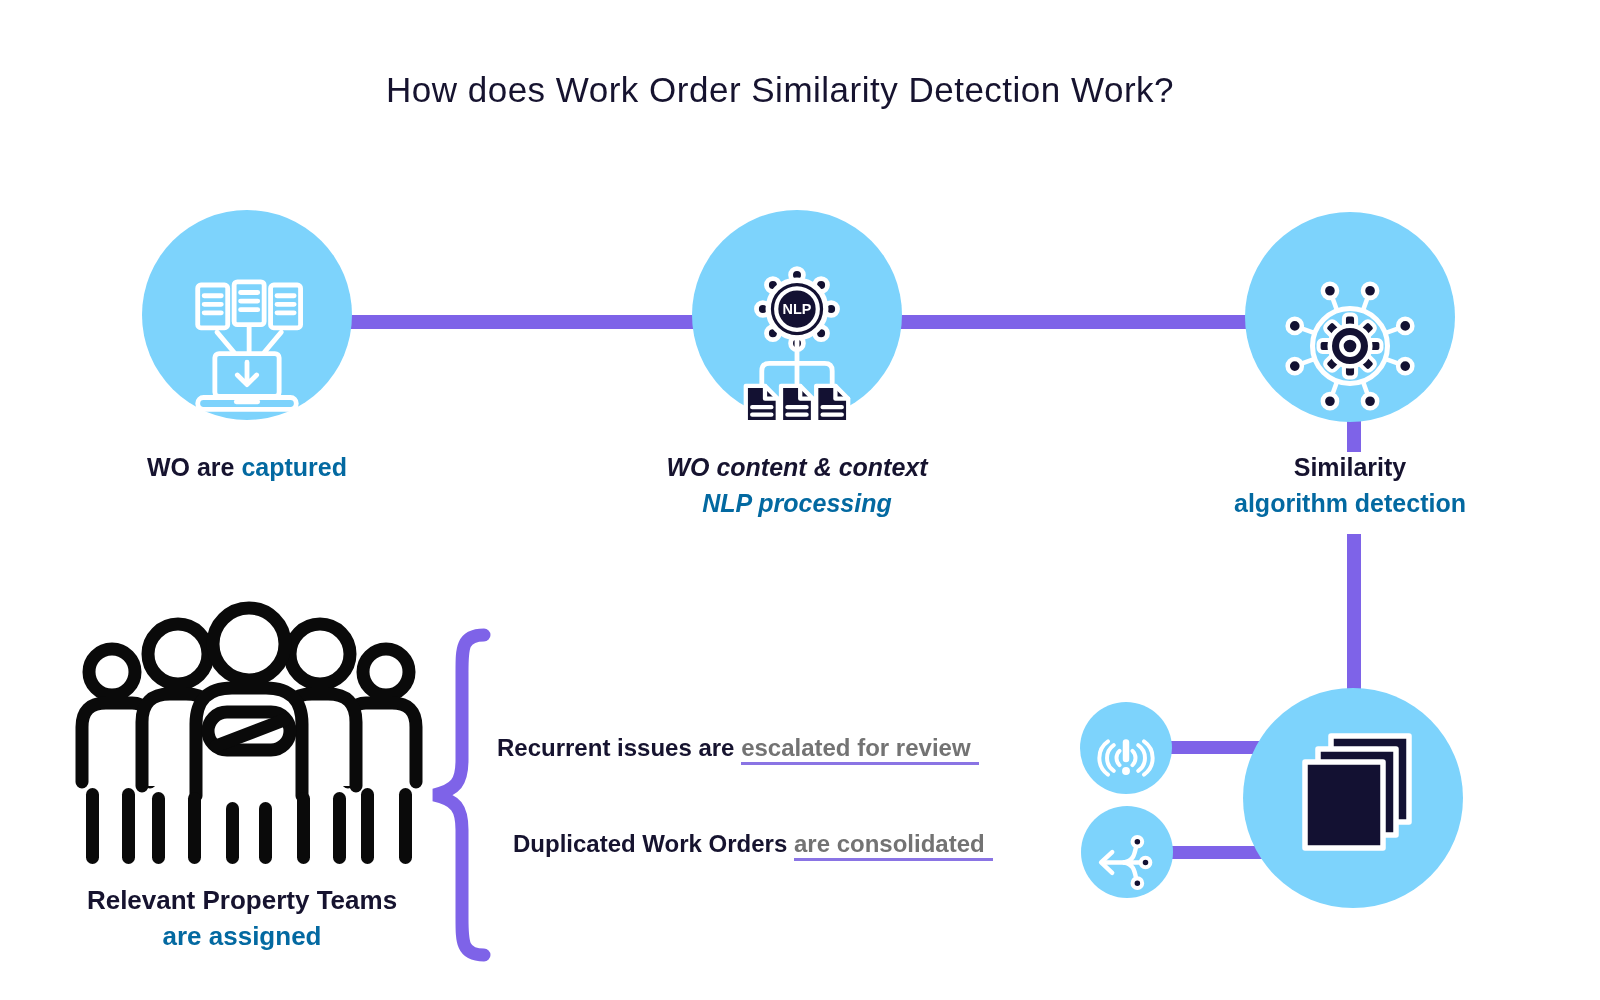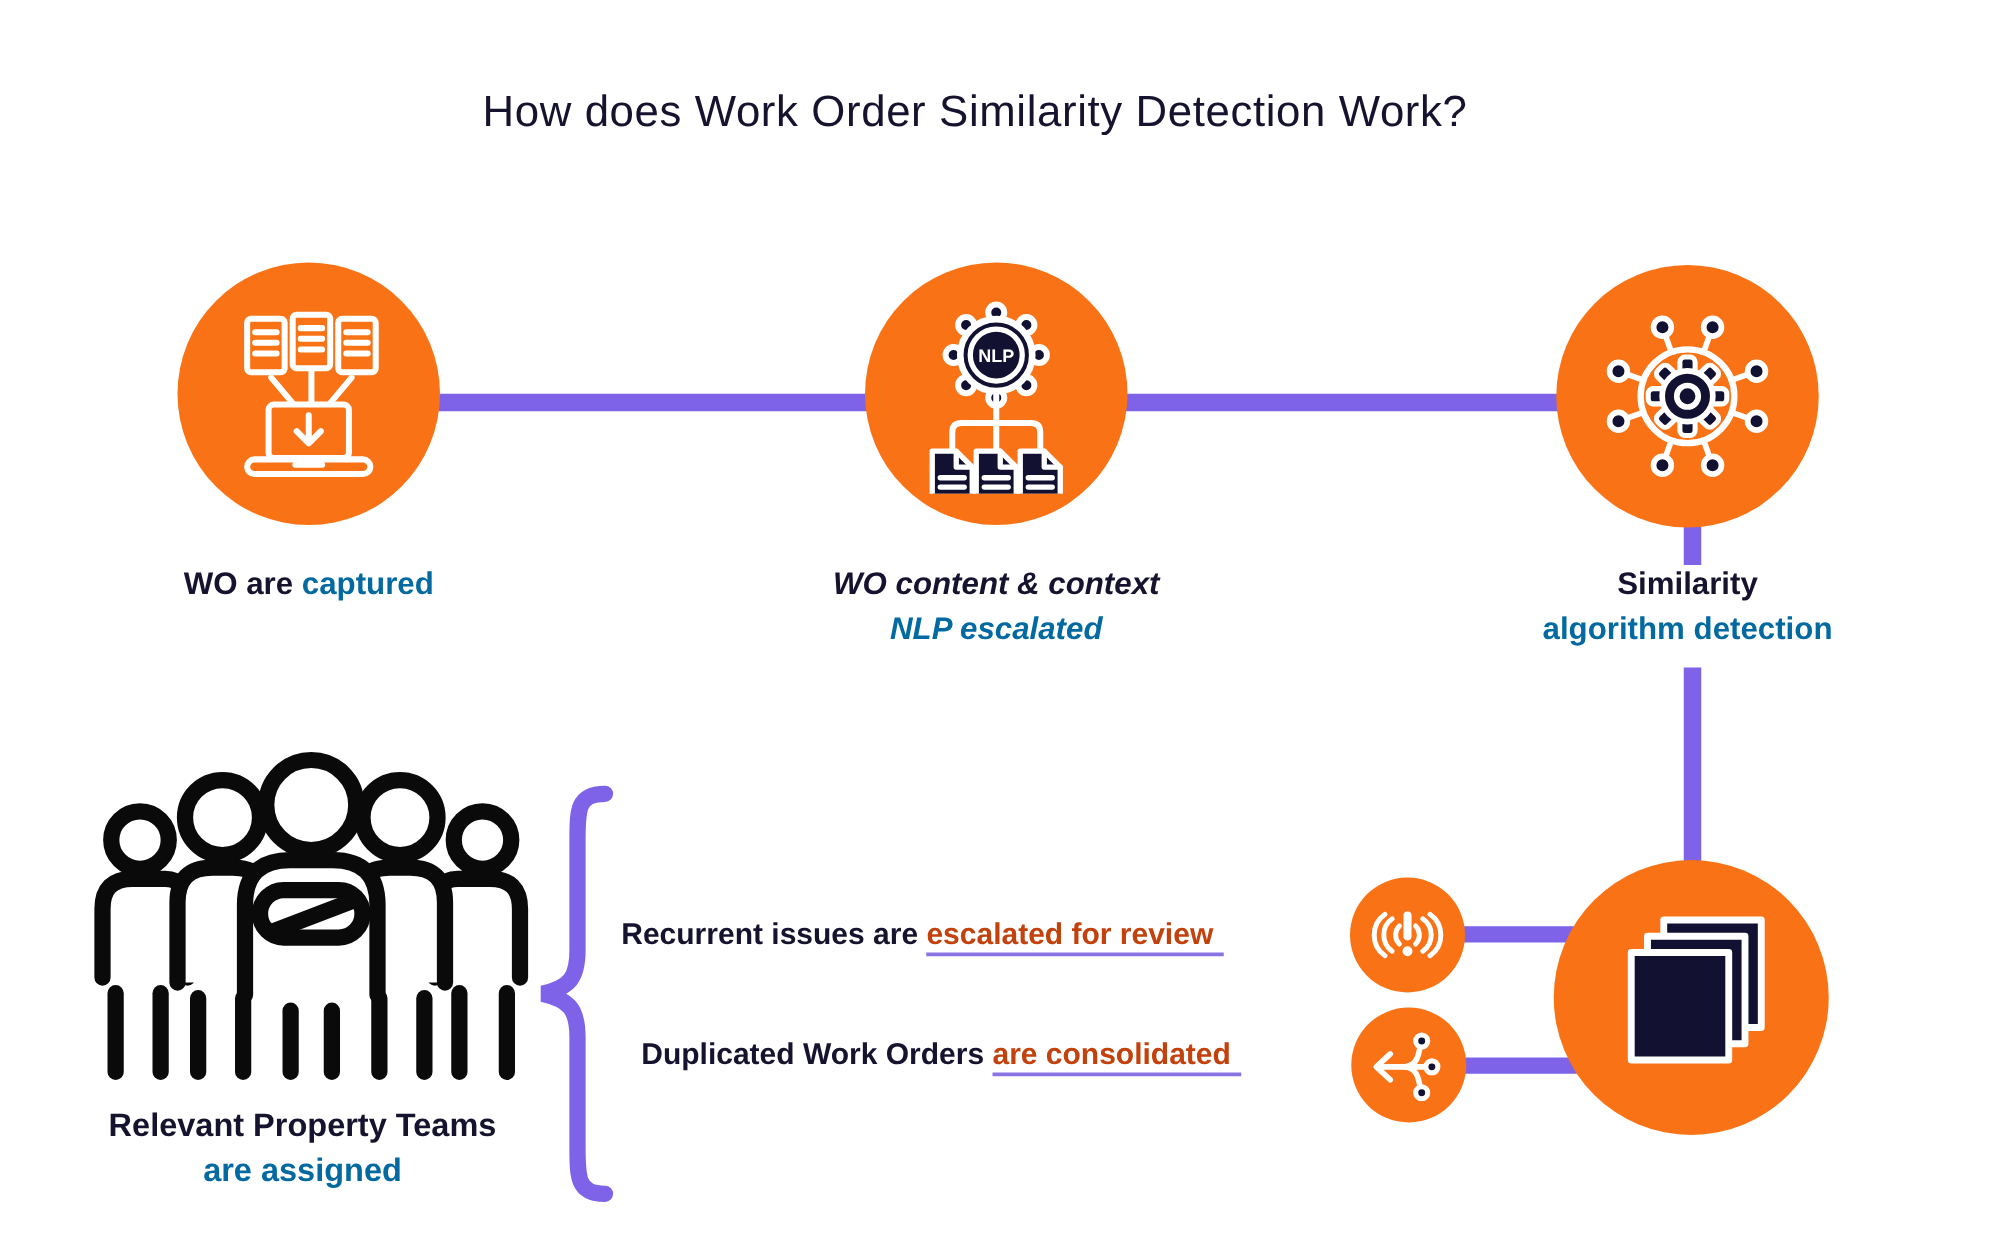--- a/index.html
+++ b/index.html
@@ -6,31 +6,31 @@
   .stage{
     position:relative;width:1600px;height:1000px;background:#ffffff;overflow:hidden;
     font-family:"Liberation Sans", sans-serif;
   }
   .title{
     position:absolute;left:0;top:70px;width:1560px;text-align:center;
     font-size:35px;font-weight:400;letter-spacing:0.5px;color:#16132f;
   }
   .pline{position:absolute;background:#7e63e8;}
   .circle{
-    position:absolute;background:#f97316;border-radius:50%;
-    display:flex;align-items:center;justify-content:center;
+    position:absolute;background:#7dd3fc;border-radius:50%;
+    display:flex;align-items:flex-end;justify-content:center;
   }
   .step-label{position:absolute;text-align:center;font-weight:700;font-size:25px;color:#16132f;line-height:30px;}
   .purple{color:#0369a1;}
   .ink{color:#16132f;}
   .outcome{
     position:absolute;font-weight:700;font-size:24px;color:#16132f;white-space:nowrap;
   }
   .linktext{
-    color:#c2410c;border-bottom:3px solid #8a74e4;padding-right:8px;padding-bottom:1px;
+    color:#737373;border-bottom:3px solid #8a74e4;padding-right:8px;padding-bottom:1px;
   }
   .team-label{position:absolute;text-align:center;font-weight:700;font-size:26px;color:#16132f;line-height:36px;}
   svg{display:block;}
 </style>
 </head>
 <body>
 
 <div class="stage">
 
   <div class="title">How does Work Order Similarity Detection Work?</div>
@@ -124,21 +124,21 @@
         <circle r="8.5" fill="none" stroke="#ffffff" stroke-width="4.5"></circle>
       </g>
     </svg>
   </div>
 
   <div class="step-label" style="left:97px;top:452px;width:300px;">
     <span class="ink">WO are </span><span class="purple">captured</span>
   </div>
   <div class="step-label" style="left:622px;top:452px;width:350px;font-style:italic;">
     <div class="ink">WO content &amp; context</div>
-    <div class="purple" style="margin-top:6px;">NLP escalated</div>
+    <div class="purple" style="margin-top:6px;">NLP processing</div>
   </div>
   <div class="step-label" style="left:1175px;top:452px;width:350px;">
     <div class="ink">Similarity</div>
     <div class="purple" style="margin-top:6px;">algorithm detection</div>
   </div>
 
   <div style="position:absolute;left:74px;top:600px;">
     <svg width="350" height="270" viewBox="0 0 350 270">
       <g stroke="#0a0a0a" stroke-width="13" fill="#ffffff" stroke-linecap="round" stroke-linejoin="round">
         <circle cx="38" cy="72" r="23"></circle>

